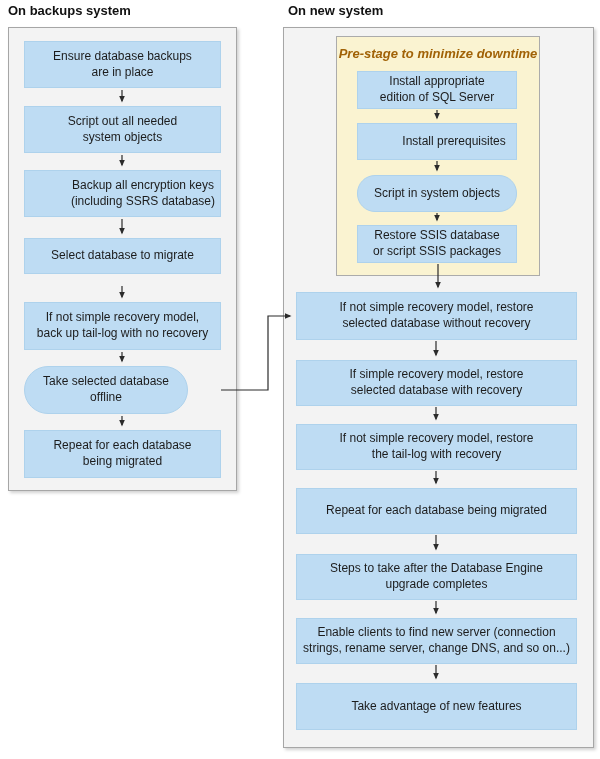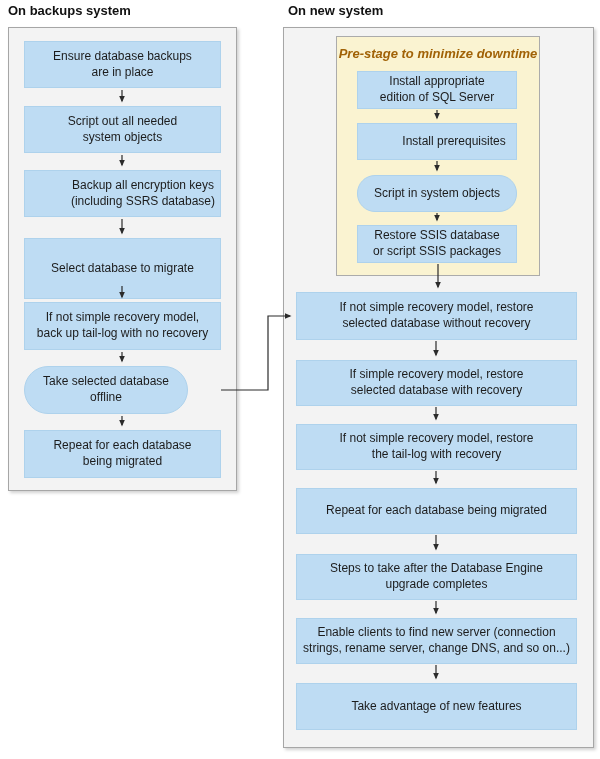--- a/index.html
+++ b/index.html
@@ -77,21 +77,21 @@
   <div class="prestage" style="left:336px; top:36px; width:204px; height:240px;">
     <div class="prestage-title">Pre-stage to minimize downtime</div>
   </div>
 
   <div class="step" style="left:24px; top:41px;  width:197px; height:47px;">Ensure database backups
 are in place</div>
   <div class="step" style="left:24px; top:106px; width:197px; height:47px;">Script out all needed
 system objects</div>
   <div class="step" style="left:24px; top:170px; width:197px; height:47px;padding-left:43px;">Backup all encryption keys
 (including SSRS database)</div>
-  <div class="step" style="left:24px; top:238px; width:197px; height:61px;">Select database to migrate</div>
+  <div class="step" style="left:24px; top:238px; width:197px; height:36px;">Select database to migrate</div>
   <div class="step" style="left:24px; top:302px; width:197px; height:48px;">If not simple recovery model,
 back up tail-log with no recovery</div>
   <div class="step" style="left:24px; top:366px; width:164px; height:48px;border-radius:24px;">Take selected database offline</div>
   <div class="step" style="left:357px; top:71px;  width:160px; height:38px;">Install appropriate
 edition of SQL Server</div>
 
   <div class="step" style="left:24px; top:430px; width:197px; height:48px;">Repeat for each database
 being migrated</div>
   <div class="step" style="left:357px; top:123px; width:160px; height:37px;padding-left:36px;">Install prerequisites</div>
   <div class="step" style="left:357px; top:175px; width:160px; height:37px;border-radius:18px;">Script in system objects</div>

